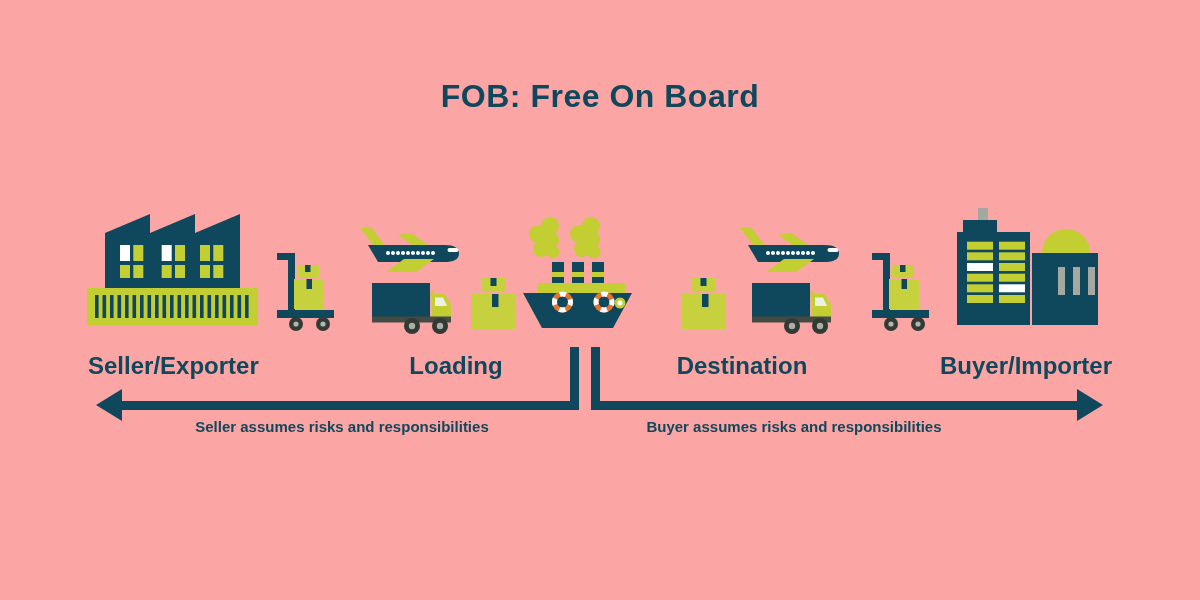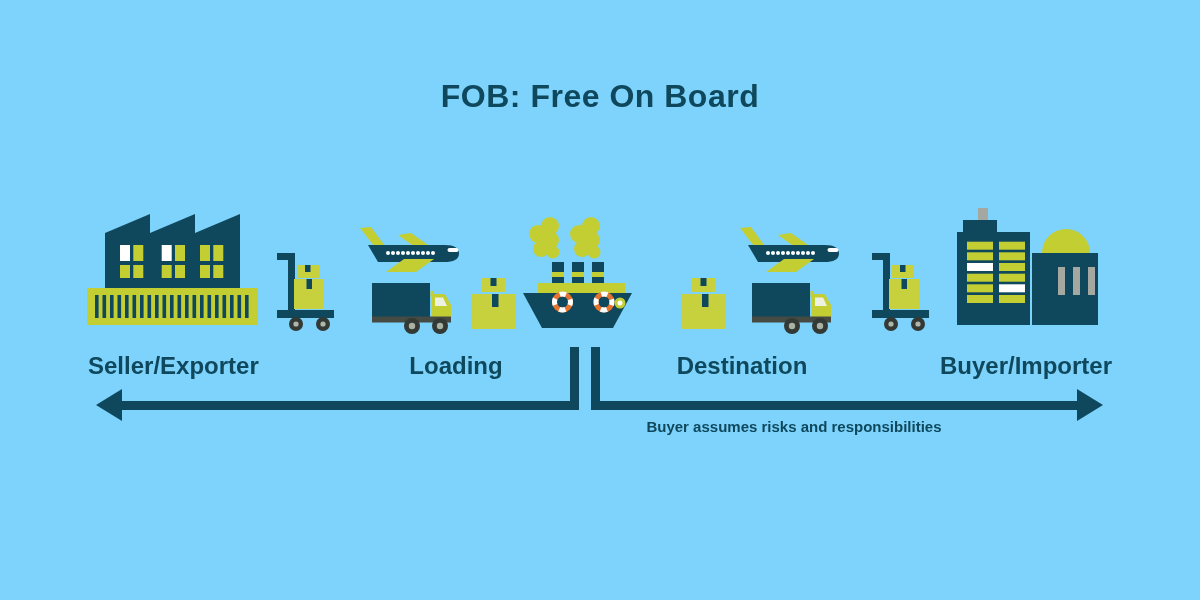--- a/index.html
+++ b/index.html
@@ -1,17 +1,17 @@
 <!DOCTYPE html>
 <html><head>
 <meta charset="utf-8">
 <style>
   html,body{margin:0;padding:0;background:#ffffff;}
   .canvas{
-    position:relative;width:1200px;height:600px;background:#7dd3fc;
+    position:relative;width:1200px;height:600px;background:#fca5a5;
     font-family:"Liberation Sans",sans-serif;overflow:hidden;
   }
   .title{
     position:absolute;left:0;top:78px;width:1200px;margin:0;
     text-align:center;font-size:32px;font-weight:bold;color:#0f485c;
     letter-spacing:.5px;
   }
   .stage-label{
     position:absolute;top:352px;font-size:24px;font-weight:bold;color:#0f485c;
     white-space:nowrap;
@@ -228,15 +228,16 @@
   <div class="stage-label" id="lbl-buyer">Buyer/Importer</div>
   <div class="stage-label" id="lbl-destination">Destination</div>
 
   <div class="head" id="head-left"></div>
   <div class="bar" id="bar-left"></div>
   <div class="bar" id="riser-left"></div>
   <div class="bar" id="riser-right"></div>
   <div class="bar" id="bar-right"></div>
   <div class="head" id="head-right"></div>
 
+  <div class="caption" id="cap-seller">Seller assumes risks and responsibilities</div>
   <div class="caption" id="cap-buyer">Buyer assumes risks and responsibilities</div>
 
 </div>
 
 </body></html>

